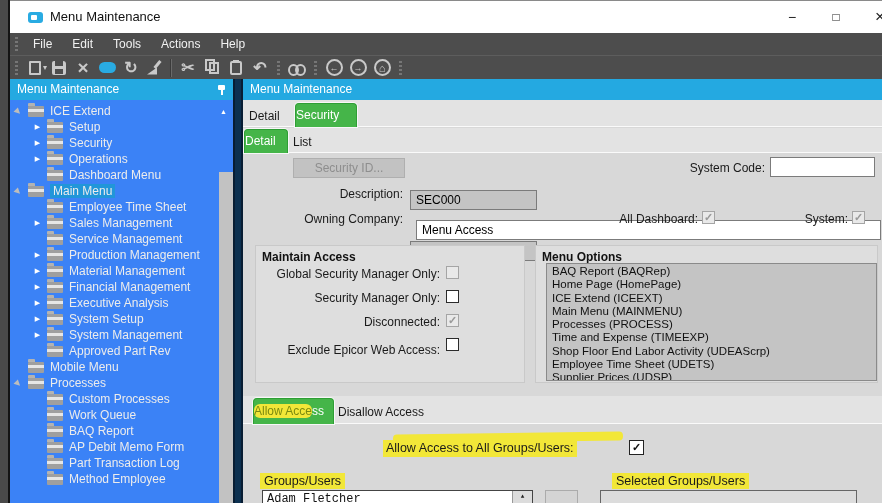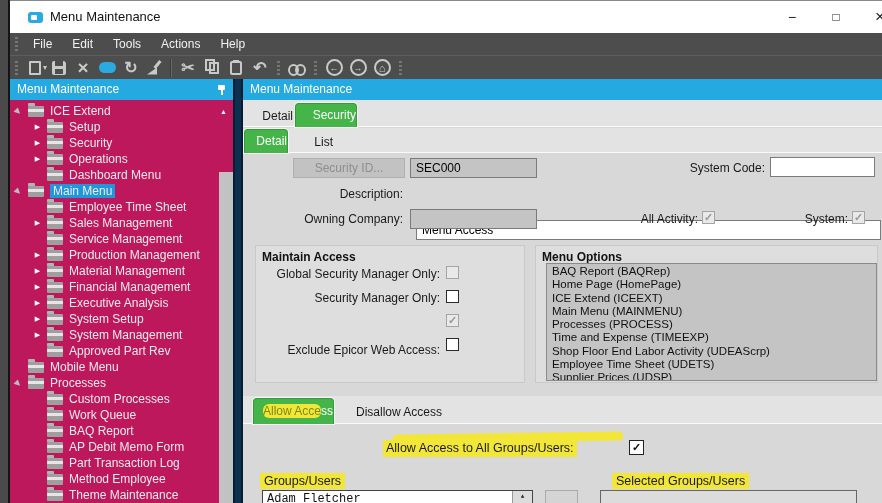--- a/index.html
+++ b/index.html
@@ -66,47 +66,47 @@
          line-height:21px; padding-left:7px; }
   .hdr-left { left:0; width:223px; }
   .hdr-right { left:233px; width:639px; }
   .divider { position:absolute; left:223px; top:79px; width:10px; height:424px; background:#0C3050;
              border-left:2px solid #081d33; border-right:2px solid #081d33; }
   .pin { position:absolute; right:7px; top:5px; width:9px; height:11px; }
   .pin::before { content:""; position:absolute; left:1px; top:1px; width:7px; height:5px; background:#fff; border-radius:1px; }
   .pin::after { content:""; position:absolute; left:4px; top:6px; width:1.5px; height:5px; background:#fff; }
 
   
-  .tree { position:absolute; left:0; top:100px; width:223px; height:403px; background:#be185d;
+  .tree { position:absolute; left:0; top:100px; width:223px; height:403px; background:#3b82f6;
           padding-top:3px; overflow:hidden; }
   .trow { height:16px; display:flex; align-items:center; color:#ECECEC; font-size:12px; white-space:nowrap; }
   .arr { width:11px; display:inline-flex; justify-content:center; align-items:center; flex:none; }
   .lv0 .arr { margin-left:3px; } .lv1 .arr { margin-left:22px; }
   .arr.exp::after { content:"▶"; font-size:8px; color:#BDBDBD; display:inline-block; transform:rotate(45deg); }
   .arr.col::after { content:"▶"; font-size:7px; color:#fff; }
   .fold { width:16px; height:11px; flex:none; margin:0 6px 0 4px; background:#9f9f9f; border-radius:1px; position:relative; }
   .fold::before { content:""; position:absolute; left:0; top:-3px; width:7px; height:3px; background:#b3b3b3; border-radius:1px 1px 0 0; }
   .fold::after { content:""; position:absolute; left:0; right:0; top:3px; height:3px; background:#E6E6E6; }
   .tlabel.sel { background:#2196D9; padding:0 3px; }
   .tree-scroll-up { position:absolute; right:6px; top:8px; font-size:7px; color:#fff; }
   .tree-thumb { position:absolute; right:0; top:72px; width:14px; height:331px; background:#C2C2C2; }
 
   
   .rpanel { position:absolute; left:233px; top:100px; width:639px; height:403px; background:#D8D8D8; overflow:hidden; }
   .tabstrip { position:absolute; left:0; width:100%; background:#E3E3E3; }
   .ts1 { top:0; height:27px; border-bottom:1px solid #fafafa; }
   .ts2 { top:28px; height:25px; border-bottom:1px solid #fafafa; }
-  .tab { position:absolute; text-align:right; font-size:12px; color:#1a1a1a; }
+  .tab { position:absolute; text-align:left; font-size:12px; color:#1a1a1a; }
   .tab.green { background:#45B549; color:#fff; border:1px solid #2f9e35; border-bottom:none;
                border-radius:4px 4px 0 0; box-shadow:0 0 0 1px #f7f7f7; }
   .lbl { position:absolute; font-size:12px; color:#1a1a1a; }
   .ta-r { text-align:right; }
   .field { position:absolute; height:20px; border:1px solid #7b7b7b; background:#fff;
            font-size:12px; color:#000; padding:2px 5px; line-height:15px; }
-  .field.dis { background:#C4C4C4; }
+  .field.dis { background:#C4C4C4;margin-top:32px; }
   .btn-dis { position:absolute; height:20px; background:#C2C2C2; border:1px solid #AFAFAF;
              color:#8E8E8E; font-size:12px; text-align:center; line-height:18px; }
   .cb { position:absolute; width:13px; height:13px; background:#fff; border:1px solid #2b2b2b;
         display:flex; align-items:center; justify-content:center; }
   .cb.dis { background:#E9E9E9; border-color:#A5A5A5; }
   .cb.chk::after { content:"✓"; font-size:11px; font-weight:bold; color:#111; margin-top:-1px; }
   .cb.dis.chk::after { color:#9a9a9a; }
   .group { position:absolute; background:#DEDEDE; border:1px solid #C9C9C9; }
   .gtitle { position:absolute; left:6px; top:4px; font-size:12px; font-weight:bold; color:#111; }
   .listbox { position:absolute; background:#C4C4C4; border:1px solid #8a8a8a; overflow:hidden;
@@ -318,56 +318,52 @@
       <div class="trow lv1">
           <span class="arr"></span>
           <span class="fold"></span>
           <span class="tlabel">Part Transaction Log</span>
         </div>
       <div class="trow lv1">
           <span class="arr"></span>
           <span class="fold"></span>
           <span class="tlabel">Method Employee</span>
         </div>
-      <div class="trow lv1">
-          <span class="arr"></span>
-          <span class="fold"></span>
-          <span class="tlabel">Theme Maintenance</span>
-        </div>
       <span class="tree-scroll-up">▲</span>
       <div class="tree-thumb"></div>
     </div>
 
     <div class="rpanel">
       <div class="tabstrip ts1"></div>
       <div class="tabstrip ts2"></div>
       <div class="tab" style="left:6px; top:6px; width:44px; height:21px; line-height:21px;">Detail</div>
       <div class="tab green" style="left:52px; top:3px; width:62px; height:24px; line-height:22px;">Security</div>
       <div class="tab green" style="left:1px; top:29px; width:44px; height:24px; line-height:22px;">Detail</div>
       <div class="tab" style="left:50px; top:32px; width:40px; height:20px; line-height:20px;">List</div>
 
       <div class="btn-dis" style="left:50px; top:58px; width:112px;">Security ID...</div>
       <div class="field dis" style="left:167px; top:58px; width:127px;">SEC000</div>
       <div class="lbl ta-r" style="left:392px; top:61px; width:130px;">System Code:</div>
       <div class="field" style="left:527px; top:57px; width:105px;"></div>
       <div class="lbl ta-r" style="left:40px; top:87px; width:120px;">Description:</div>
       <div class="field" style="left:173px; top:84px; width:465px;margin-top:36px;">Menu Access</div>
       <div class="lbl ta-r" style="left:30px; top:112px; width:130px;">Owning Company:</div>
       <div class="field dis" style="left:167px; top:109px; width:127px;"></div>
-      <div class="lbl ta-r" style="left:320px; top:112px; width:135px;">All Activity:</div>
+      <div class="lbl ta-r" style="left:320px; top:112px; width:135px;">All Dashboard:</div>
       <span class="cb dis chk" style="left:459px; top:111px;"></span>
       <div class="lbl ta-r" style="left:540px; top:112px; width:65px;">System:</div>
       <span class="cb dis chk" style="left:609px; top:111px;"></span>
 
       <div class="group" style="left:12px; top:145px; width:270px; height:138px;">
         <div class="gtitle">Maintain Access</div>
         <div class="lbl ta-r" style="left:2px; top:21px; width:182px;">Global Security Manager Only:</div>
         <span class="cb dis" style="left:190px; top:20px;"></span>
         <div class="lbl ta-r" style="left:2px; top:45px; width:182px;">Security Manager Only:</div>
         <span class="cb" style="left:190px; top:44px;"></span>
+        <div class="lbl ta-r" style="left:2px; top:69px; width:182px;">Disconnected:</div>
         <span class="cb dis chk" style="left:190px; top:68px;"></span>
         <div class="lbl ta-r" style="left:2px; top:97px; width:182px;">Exclude Epicor Web Access:</div>
         <span class="cb" style="left:190px; top:92px;"></span>
       </div>
 
       <div class="group" style="left:292px; top:145px; width:343px; height:138px;">
         <div class="gtitle">Menu Options</div>
         <div class="listbox" style="left:10px; top:17px; width:331px; height:118px;">
           <div class="li">BAQ Report (BAQRep)</div>
           <div class="li">Home Page (HomePage)</div>

